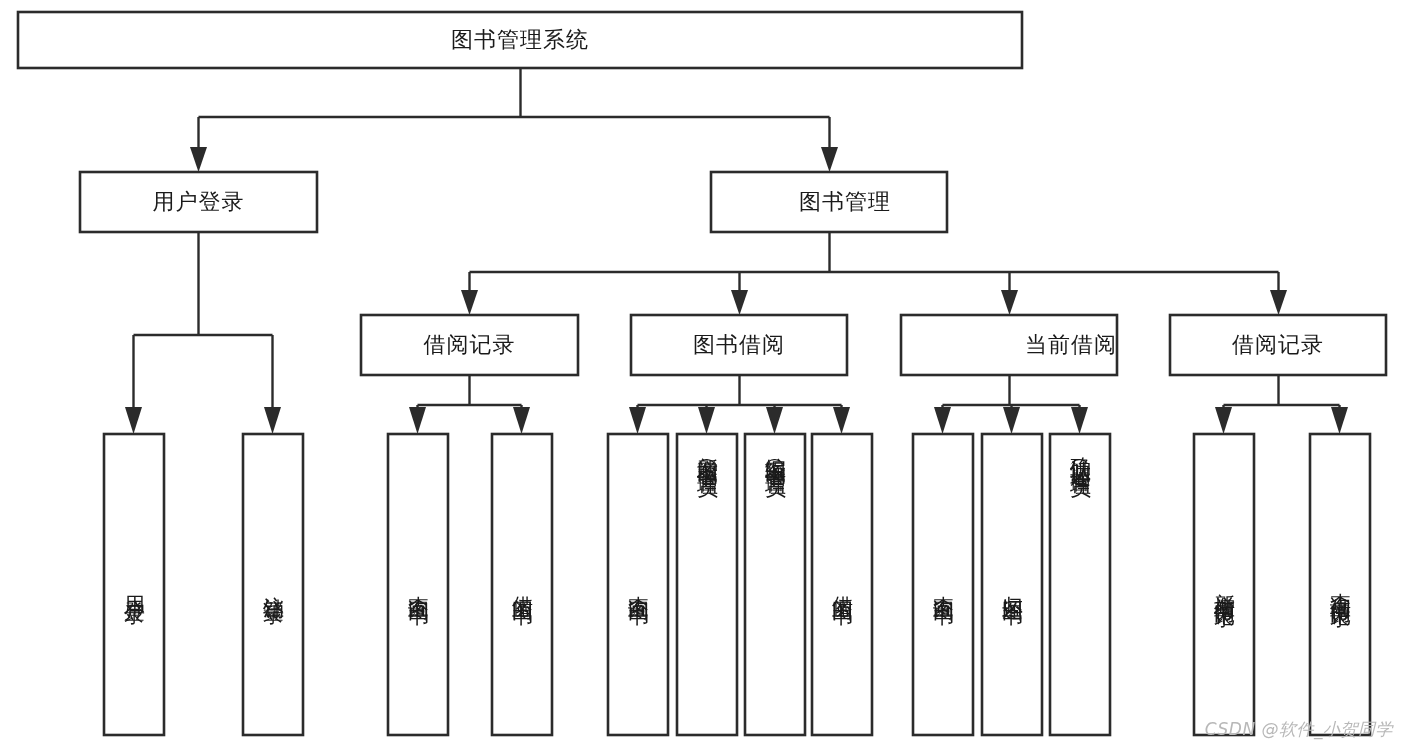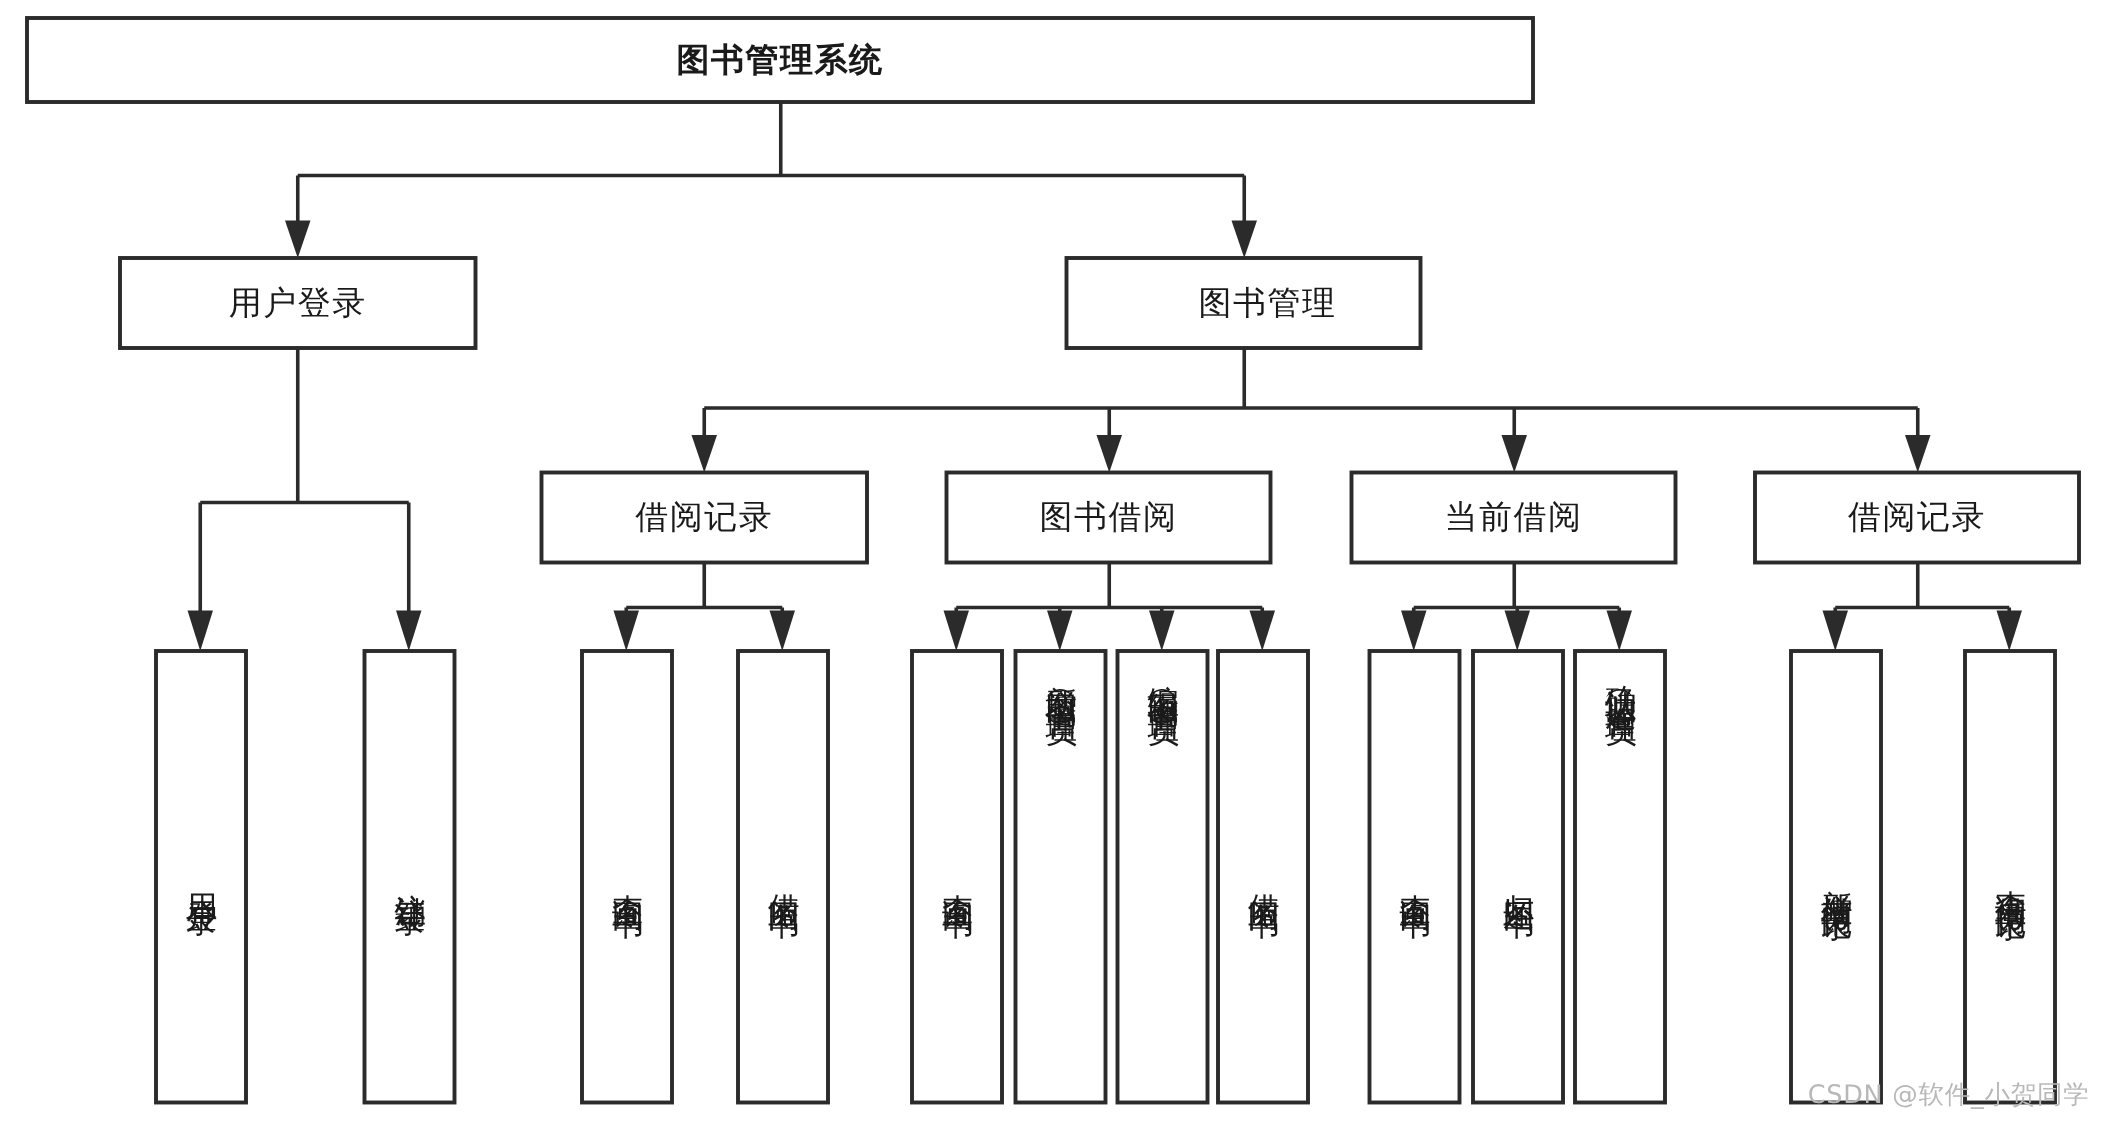--- a/index.html
+++ b/index.html
@@ -75,20 +75,21 @@
   #watermark {
     position: absolute;
     right: 12px;
     bottom: 6px;
     font-family: "DejaVu Sans", "Liberation Sans", sans-serif;
     font-size: 17px;
     color: #b8b8b8;
     letter-spacing: 0.5px;
     white-space: nowrap;
     pointer-events: none;
+    font-style: italic;
   }
 </style>
 </head>
 <body>
 
 <div id="diagram-root">
 
   <svg id="tree-svg" viewBox="0 0 1405 747">
 
     <g>
@@ -194,38 +195,38 @@
     <rect class="node-box" x="812" y="434" width="60" height="301"></rect>
 
     <rect class="node-box" x="913" y="434" width="60" height="301"></rect>
     <rect class="node-box" x="982" y="434" width="60" height="301"></rect>
     <rect class="node-box" x="1050" y="434" width="60" height="301"></rect>
 
     <rect class="node-box" x="1194" y="434" width="60" height="301"></rect>
     <rect class="node-box" x="1310" y="434" width="60" height="301"></rect>
   </svg>
 
-  <div class="hlabel-wrap" style="left:18px; top:12px; width:1004px; height:56px;font-weight:bold;">
+  <div class="hlabel-wrap" style="left:18px; top:12px; width:1004px; height:56px;">
     <span class="hlabel-text">图书管理系统</span>
   </div>
 
   <div class="hlabel-wrap" style="left:80px; top:172px; width:237px; height:60px;">
     <span class="hlabel-text">用户登录</span>
   </div>
   <div class="hlabel-wrap" style="left:711px; top:172px; width:268px; height:60px;">
     <span class="hlabel-text">图书管理</span>
   </div>
 
   <div class="hlabel-wrap" style="left:361px; top:315px; width:217px; height:60px;">
     <span class="hlabel-text">借阅记录</span>
   </div>
   <div class="hlabel-wrap" style="left:631px; top:315px; width:216px; height:60px;">
     <span class="hlabel-text">图书借阅</span>
   </div>
-  <div class="hlabel-wrap" style="left:901px; top:315px; width:216px; height:60px;">
+  <div class="hlabel-wrap" style="left:901px; top:315px; width:216px; height:60px;justify-content:flex-end;">
     <span class="hlabel-text">当前借阅</span>
   </div>
   <div class="hlabel-wrap" style="left:1170px; top:315px; width:216px; height:60px;">
     <span class="hlabel-text">借阅记录</span>
   </div>
 
   <div class="vlabel-wrap" style="left:104px; top:434px; width:60px; height:301px; align-items:center;">
     <span class="vlabel-text">用户登录</span>
   </div>
   <div class="vlabel-wrap" style="left:243px; top:434px; width:60px; height:301px; align-items:center;">

